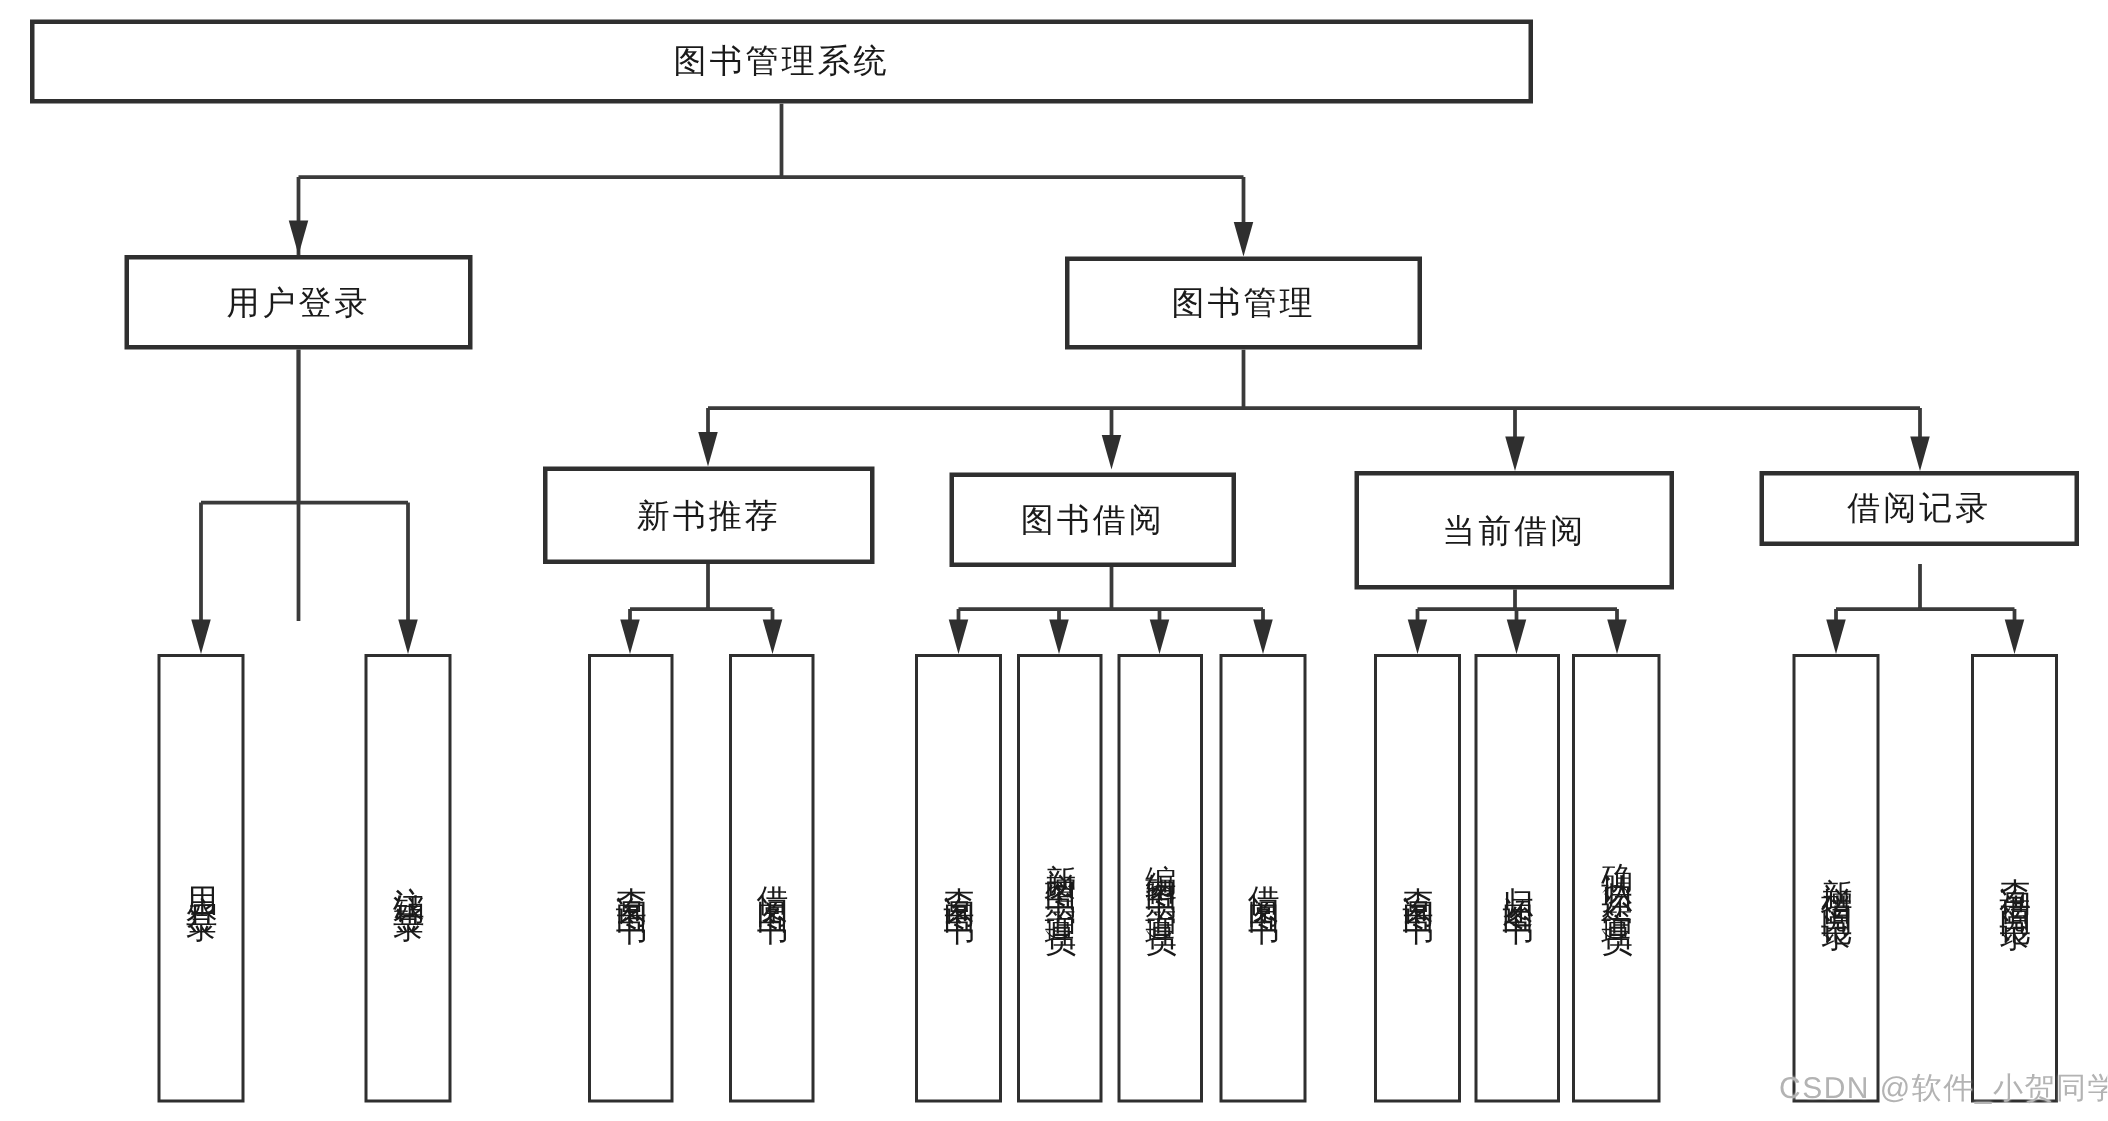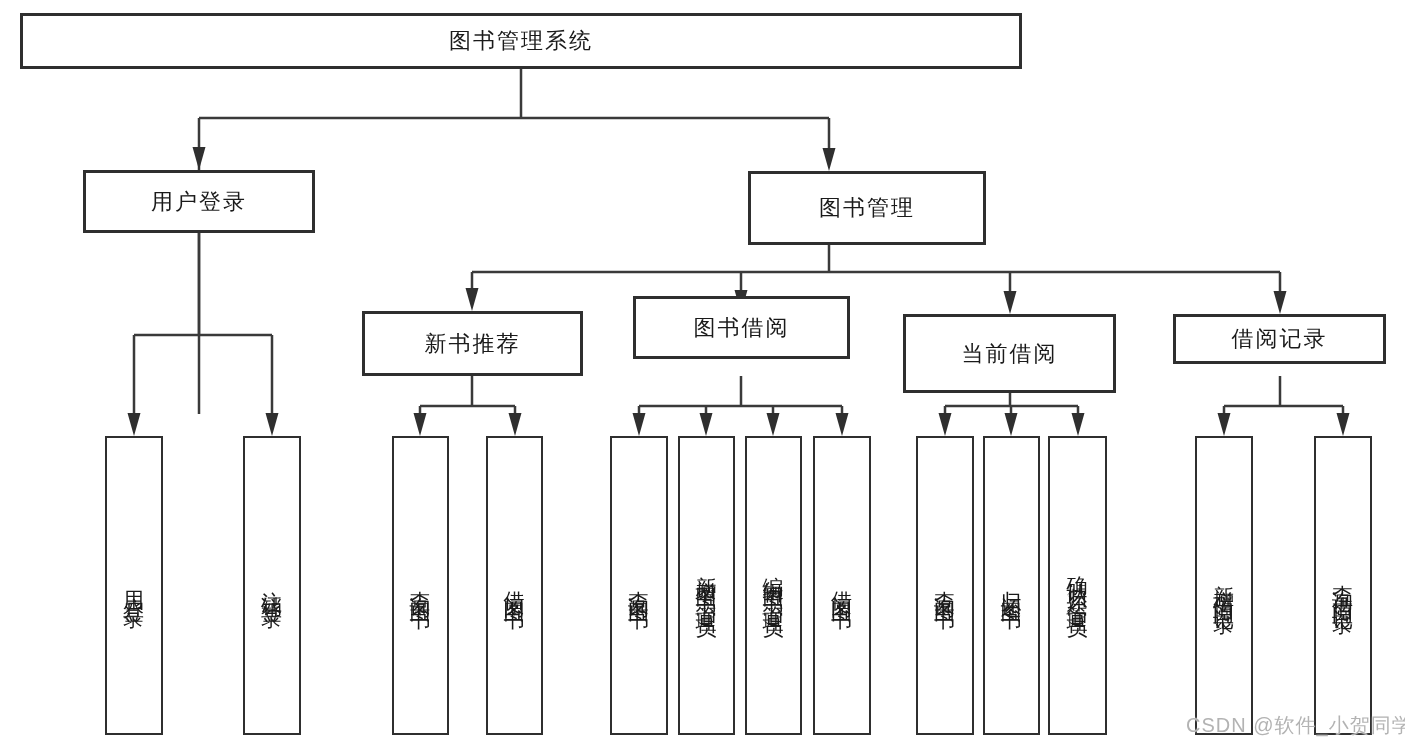--- a/index.html
+++ b/index.html
@@ -20,24 +20,24 @@
     z-index:2;top:436px;height:299px;width:58px;
   }
   .vbox span{
     writing-mode:vertical-rl;text-orientation:mixed;
     font-size:21px;letter-spacing:6px;line-height:1;white-space:nowrap;
   }
   
   #n-root{left:20px;top:13px;width:1002px;height:56px;}
   
   #n-login{left:83px;top:170px;width:232px;height:63px;}
-  #n-mgmt{left:748px;top:171px;width:238px;height:74px;}
+  #n-mgmt{left:710px;top:171px;width:238px;height:62px;}
   
   #n-newbook{left:362px;top:311px;width:221px;height:65px;}
-  #n-borrow{left:633px;top:296px;width:217px;height:63px;}
+  #n-borrow{left:633px;top:315px;width:191px;height:63px;}
   #n-current{left:903px;top:314px;width:213px;height:79px;}
   #n-record{left:1173px;top:314px;width:213px;height:50px;}
   
   #v-login-1{left:105px;}
   #v-login-2{left:243px;}
   #v-nb-1{left:392px;width:57px;}
   #v-nb-2{left:486px;width:57px;}
   #v-bb-1{left:610px;}
   #v-bb-2{left:678px;width:57px;}
   #v-bb-3{left:745px;width:57px;}

